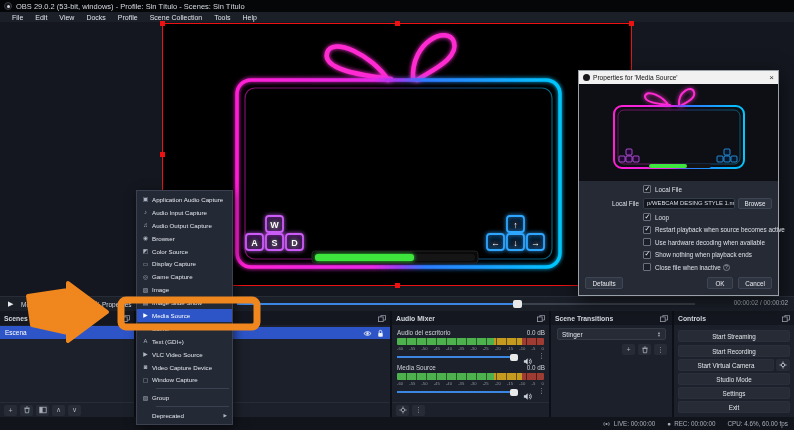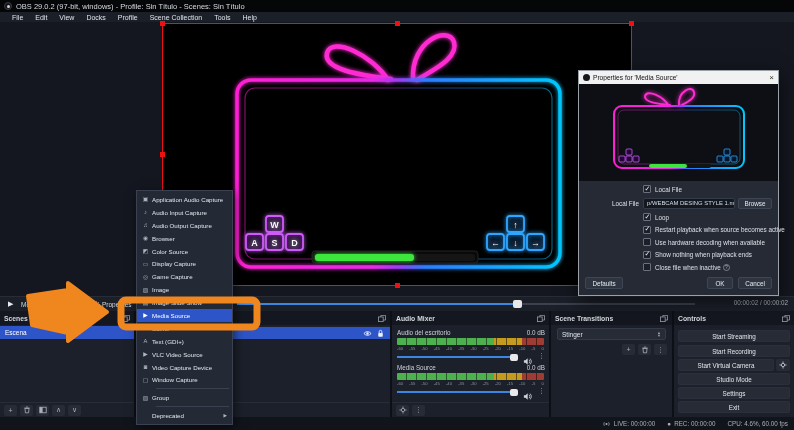--- a/index.html
+++ b/index.html
@@ -114,21 +114,21 @@
   .cancel { width:34px; height:12px; margin-left:5px; }
 
   
   .annot { left:0; top:0; width:794px; height:430px; z-index:40; pointer-events:none; }
 </style>
 </head>
 <body>
 
 <div class="abs titlebar">
   <span class="obs-logo"></span>
-  <span class="title-text">OBS 29.0.2 (97-bit, windows) - Profile: Sin Título - Scenes: Sin Título</span>
+  <span class="title-text">OBS 29.0.2 (53-bit, windows) - Profile: Sin Título - Scenes: Sin Título</span>
 </div>
 
 <div class="abs menubar">
   <div style="display:flex;">
 
   <span>File</span>
       <span>Edit</span>
       <span>View</span>
       <span>Docks</span>
       <span>Profile</span>

